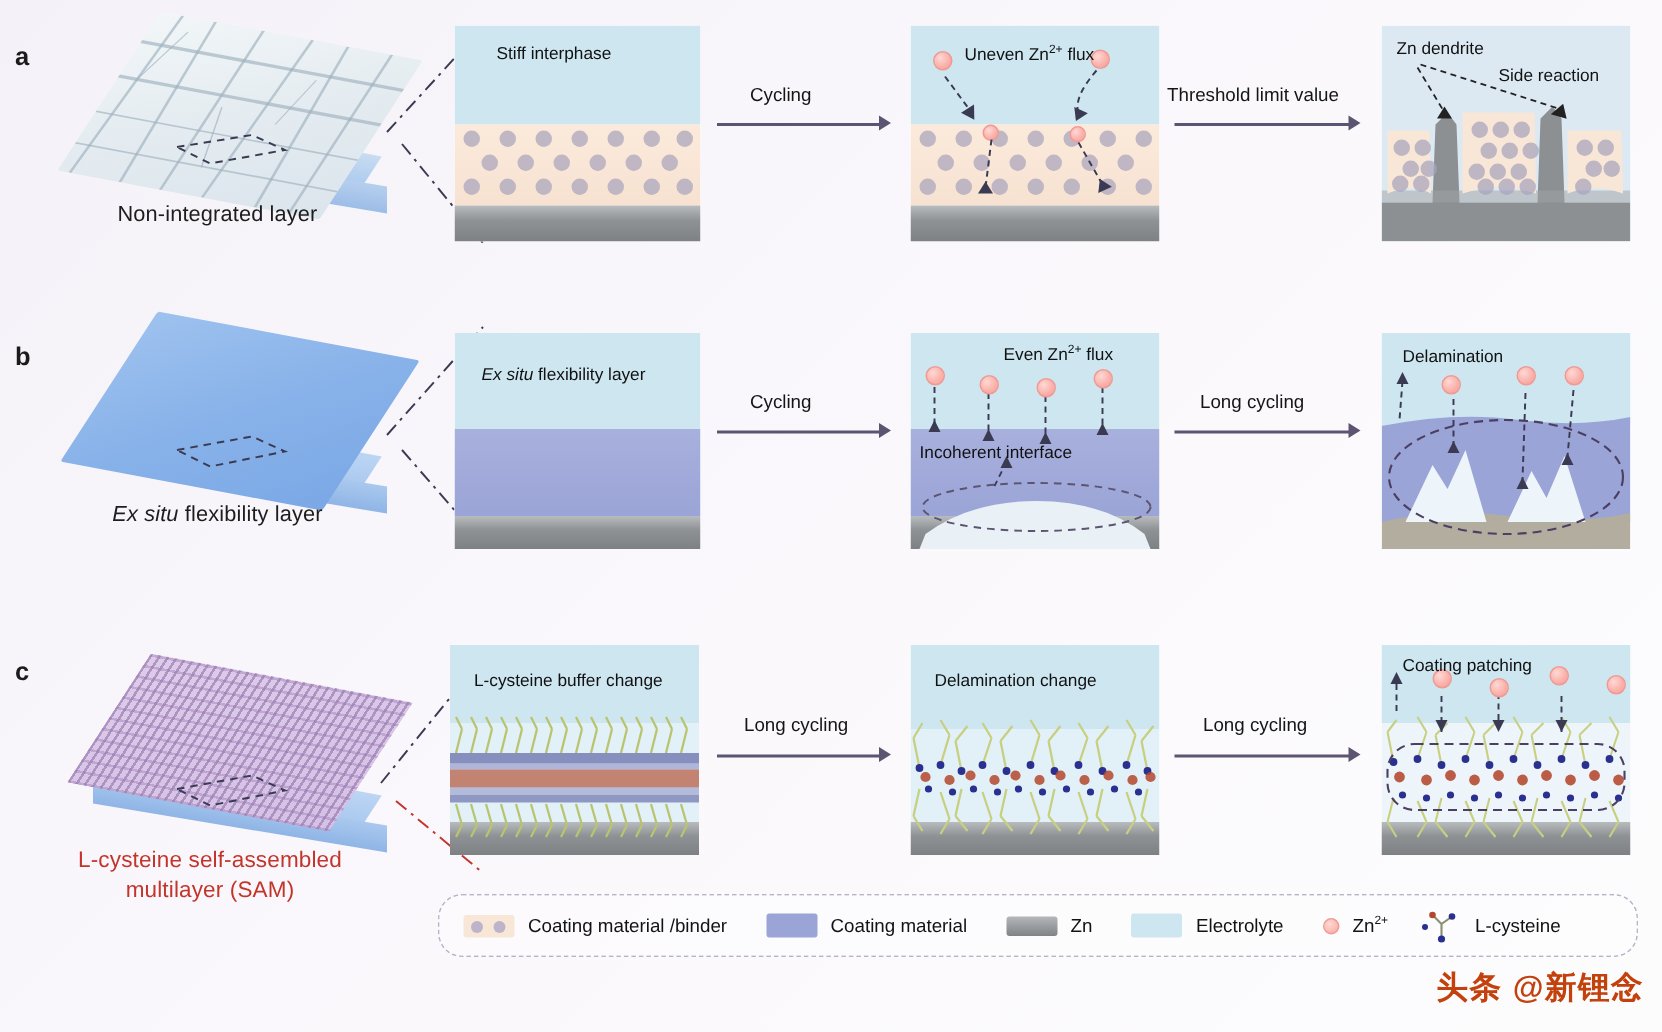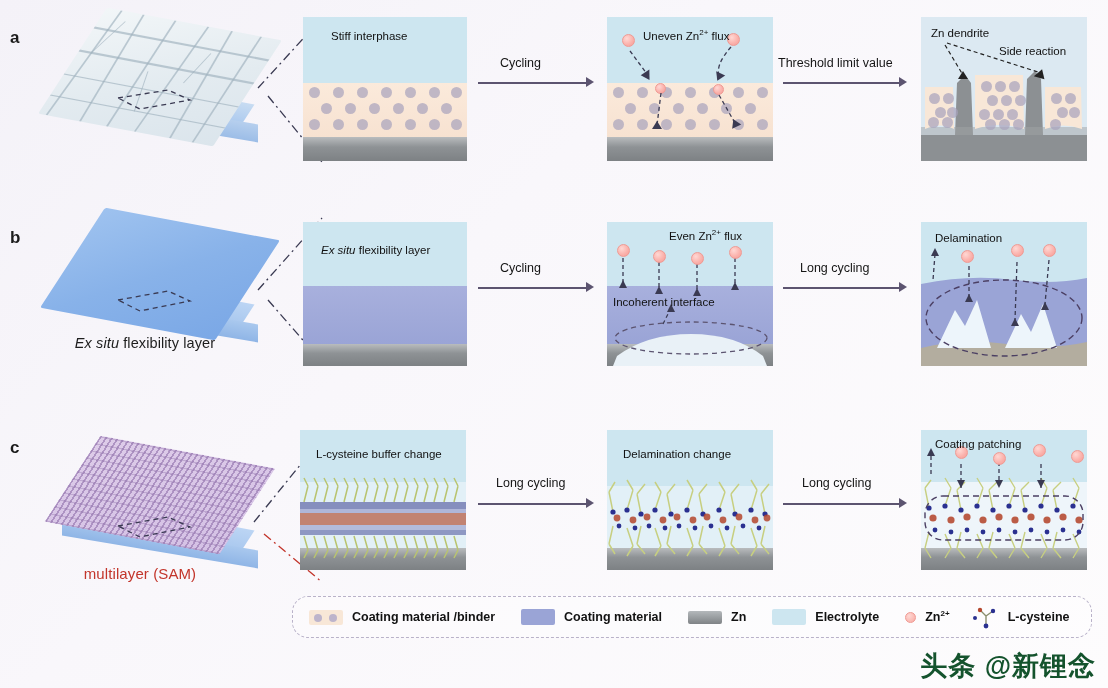--- a/index.html
+++ b/index.html
@@ -102,39 +102,38 @@
     position:absolute; font-size:12.5px; color:#151515; white-space:nowrap;
     font-family:"Liberation Sans", sans-serif;
   }
 
   
   .legend {
     position: absolute;
     border: 1.3px dashed #b9b2c9; border-radius: 16px;
     display: flex; align-items: center;
     background: rgba(255,255,255,.35);
-    font-weight: bold;
   }
   .legend-item { display:flex; align-items:center; }
   .legend-text { font-size: 12.5px; color:#121212; white-space:nowrap; }
   .sw { display:inline-block; }
   .sw-binder {
     width: 34px; height: 15px; background:#f8e7d7; position:relative; border-radius:2px;
   }
   .sw-binder i { position:absolute; width:8px; height:8px; border-radius:50%; background:#bdb4cb; top:4px; }
   .sw-coat { width: 34px; height: 16px; background:#9aa4d6; border-radius:2px; }
   .sw-zn   { width: 34px; height: 13px; background:linear-gradient(180deg,#b4b8bb,#7f8386); border-radius:2px; }
   .sw-elec { width: 34px; height: 16px; background:#cde6f0; border-radius:2px; }
   .sw-ion  { width: 11px; height: 11px; border-radius:50%;
              background: radial-gradient(circle at 35% 32%, #ffd8d4, #f8a9a2); border:1px solid #f09a93; }
 
   
   .watermark {
-    position:absolute; right: 12px; bottom: 4px;
-    font-size: 27px; font-weight: 700; color: #14532d;
+    position:absolute; right: 12px; bottom: 16px;
+    font-size: 21px; font-weight: 700; color: #c2410c;
     font-family: "Liberation Sans", sans-serif; letter-spacing: 1px;
   }
 </style>
 </head>
 <body>
 
 <div class="stage">
 
   <div class="abs rowletter" style="left:10px; top:28px;">a</div>
 
@@ -156,20 +155,21 @@
       <div class="crack" style="left:10%; top:8%; width:1.2px; height:34%; transform:rotate(22deg);"></div>
       <div class="crack" style="left:45%; top:46%; width:1.2px; height:38%; transform:rotate(-18deg);"></div>
       <div class="crack" style="left:66%; top:22%; width:1.2px; height:30%; transform:rotate(15deg);"></div>
     </div>
 
     <svg class="abs" style="left:0; top:0;" width="215" height="125">
       <path d="M78,74 L128,66 L150,76 L100,85 Z" fill="none" stroke="#3a3a52" stroke-width="1.3" stroke-dasharray="5,4"></path>
     </svg>
   </div>
 
+  <div class="caption" style="left:25px; top:135px; width:240px;">Non-integrated layer</div>
 
   <svg class="abs" style="left:250px; top:10px;" width="80" height="160">
     <line x1="8" y1="78" x2="72" y2="8" stroke="#3a3a52" stroke-width="1.3" stroke-dasharray="9,4,2,4"></line>
     <line x1="18" y1="86" x2="72" y2="152" stroke="#3a3a52" stroke-width="1.3" stroke-dasharray="9,4,2,4"></line>
   </svg>
 
   <div class="panel" style="left:303px; top:17px; width:164px; height:144px;">
     <div class="layer lyr-elec" style="top:0; height:66px;"></div>
     <div class="layer lyr-coat-binder" style="top:66px; height:54px;"></div>
     <div class="layer lyr-zn" style="top:120px; height:24px;"></div>
@@ -406,20 +406,21 @@
          transform: skewX(-33deg) skewY(9.5deg);
          background: repeating-linear-gradient(0deg,
             rgba(150,120,175,.4) 0px, rgba(150,120,175,.4) 1.5px,
             rgba(255,255,255,0) 1.5px, rgba(255,255,255,0) 7px);"></div>
     <svg class="abs" style="left:0; top:0;" width="215" height="130">
       <path d="M78,88 L128,79 L150,89 L100,99 Z" fill="none" stroke="#3a3a52" stroke-width="1.3" stroke-dasharray="5,4"></path>
     </svg>
   </div>
 
   <div class="caption red" style="left:10px; top:564px; width:260px; text-align:center;">
+    <div>L-cysteine self-assembled</div>
     <div>multilayer (SAM)</div>
   </div>
 
   <svg class="abs" style="left:246px; top:430px;" width="84" height="160">
     <line x1="8" y1="92" x2="76" y2="8" stroke="#3a3a52" stroke-width="1.3" stroke-dasharray="9,4,2,4"></line>
     <line x1="18" y1="104" x2="76" y2="152" stroke="#c3352b" stroke-width="1.3" stroke-dasharray="9,4,2,4"></line>
   </svg>
 
   <div class="panel" style="left:300px; top:430px; width:166px; height:140px;">
     <div class="layer lyr-elec" style="top:0; height:52px;"></div>

